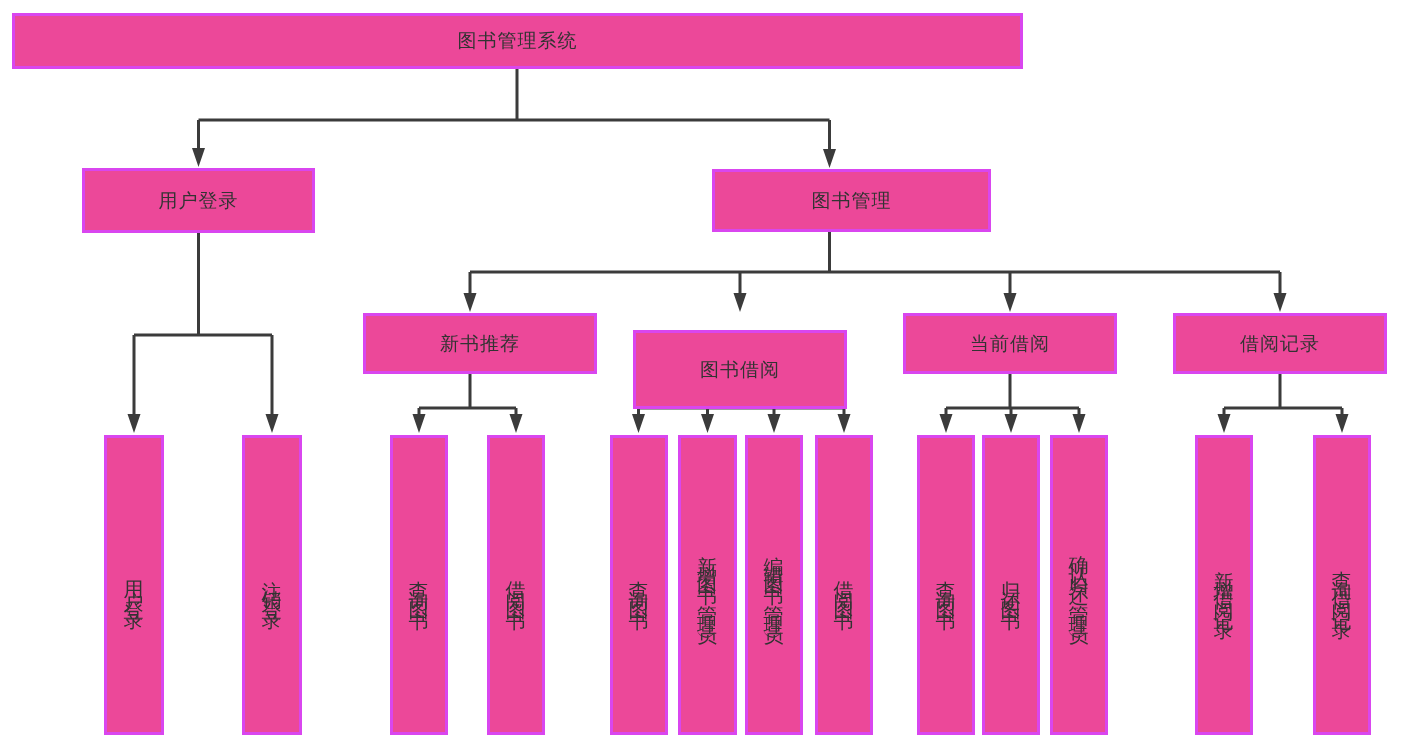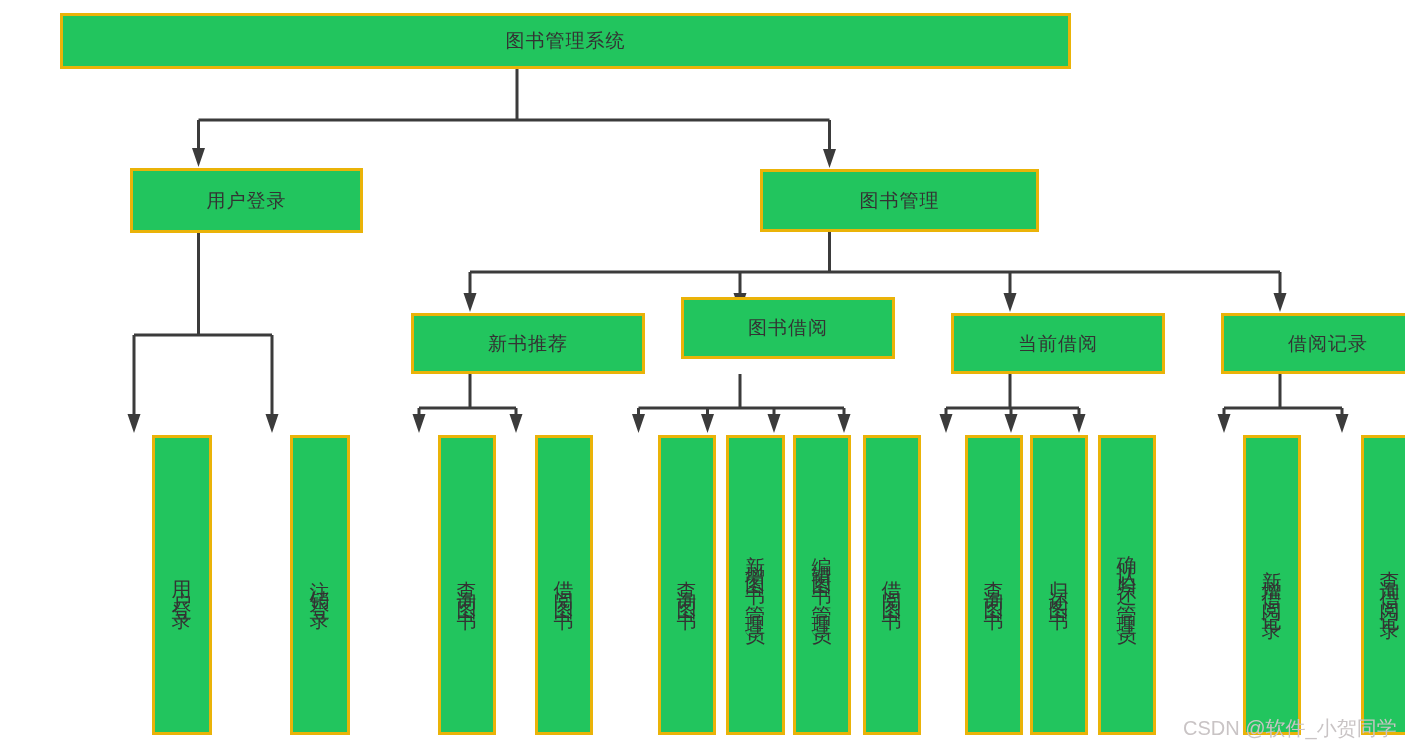--- a/index.html
+++ b/index.html
@@ -19,28 +19,27 @@
     position: absolute;
     left: 0;
     top: 0;
     width: 1405px;
     height: 747px;
     pointer-events: none;
   }
   .node {
     position: absolute;
     box-sizing: border-box;
-    border: 3px solid #eab308;
-    background: #22c55e;
+    border: 3px solid #d946ef;
+    background: #ec4899;
     color: #333333;
     display: flex;
     align-items: center;
     justify-content: center;
     text-align: center;
-    margin-left: 48px;
   }
   .node.h {
     font-size: 19px;
     letter-spacing: 1px;
   }
   .node.v {
     font-size: 20px;
     writing-mode: vertical-rl;
     text-orientation: mixed;
     letter-spacing: 10px;
@@ -100,21 +99,21 @@
              M1217.5 414 L1230.5 414 L1224 433 Z
              M1335.5 414 L1348.5 414 L1342 433 Z"></path>
   </svg>
 
   <div class="node h" style="left:12px; top:13px; width:1011px; height:56px">图书管理系统</div>
 
   <div class="node h" style="left:82px; top:168px; width:233px; height:65px">用户登录</div>
   <div class="node h" style="left:712px; top:169px; width:279px; height:63px">图书管理</div>
 
   <div class="node h" style="left:363px; top:313px; width:234px; height:61px">新书推荐</div>
-  <div class="node h" style="left:633px; top:297px; width:214px; height:62px">图书借阅</div>
+  <div class="node h" style="left:633px; top:330px; width:214px; height:79px">图书借阅</div>
   <div class="node h" style="left:1173px; top:313px; width:214px; height:61px">借阅记录</div>
   <div class="node h" style="left:903px; top:313px; width:214px; height:61px">当前借阅</div>
 
   <div class="node v" style="left:104px; top:435px; width:60px; height:300px">用户登录</div>
   <div class="node v" style="left:242px; top:435px; width:60px; height:300px">注销登录</div>
 
   <div class="node v" style="left:390px; top:435px; width:58px; height:300px">查询图书</div>
   <div class="node v" style="left:487px; top:435px; width:58px; height:300px">借阅图书</div>
 
   <div class="node v" style="left:610px; top:435px; width:58px; height:300px">查询图书</div>
@@ -122,15 +121,14 @@
   <div class="node v" style="left:745px; top:435px; width:58px; height:300px">编辑图书（管理员）</div>
   <div class="node v" style="left:815px; top:435px; width:58px; height:300px">借阅图书</div>
 
   <div class="node v" style="left:917px; top:435px; width:58px; height:300px">查询图书</div>
   <div class="node v" style="left:982px; top:435px; width:58px; height:300px">归还图书</div>
   <div class="node v" style="left:1050px; top:435px; width:58px; height:300px">确认归还（管理员）</div>
 
   <div class="node v" style="left:1195px; top:435px; width:58px; height:300px">新增借阅记录</div>
   <div class="node v" style="left:1313px; top:435px; width:58px; height:300px">查询借阅记录</div>
 
-  <div class="watermark">CSDN @软件_小贺同学</div>
 
 </div>
 
 </body></html>

